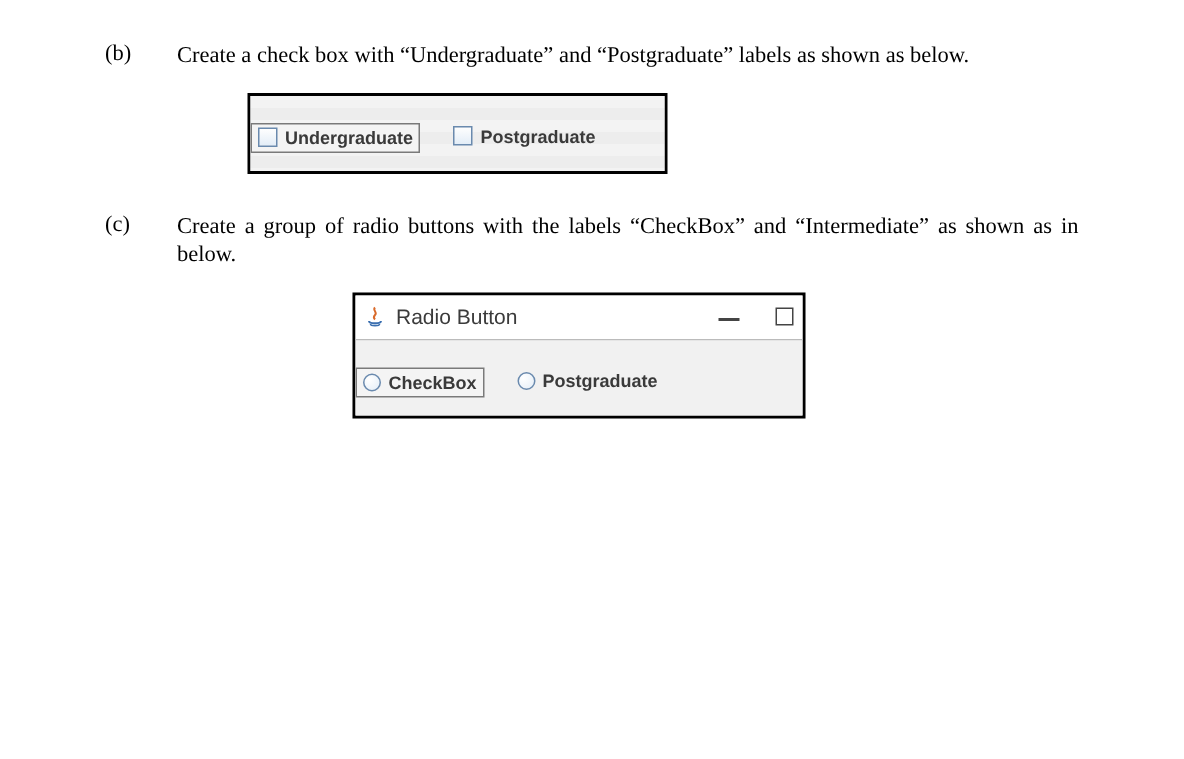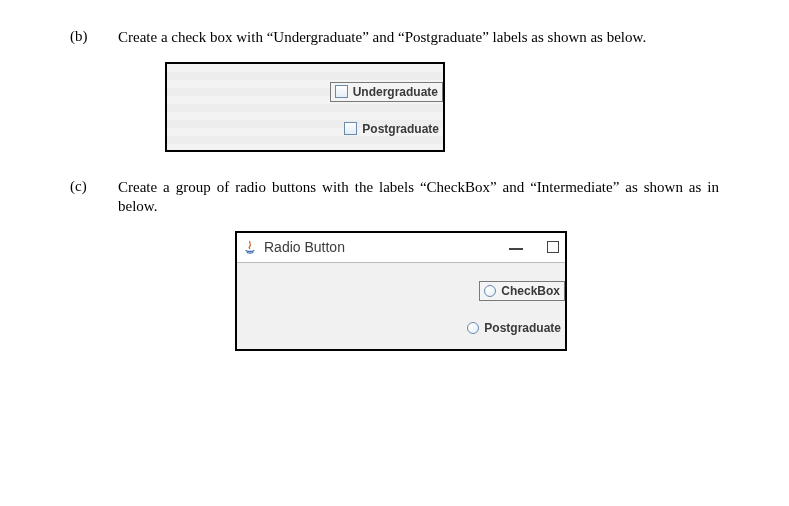--- a/index.html
+++ b/index.html
@@ -24,21 +24,21 @@
       flex: 1;
       text-align: justify;
       line-height: 1.3;
     }
     .window {
       border: 2px solid #000;
       margin: 0 auto 26px auto;
       background: #efefef;
     }
     .window-b { width: 280px; margin-left: 95px; }
-    .window-c { width: 332px; margin-left: 165px; margin-bottom: 0; }
+    .window-c { width: 302px; margin-left: 165px; margin-bottom: 0; }
     .titlebar {
       display: flex;
       align-items: center;
       height: 30px;
       padding: 0 6px 0 4px;
       background: #fff;
       border-bottom: 1px solid #bbb;
     }
     .java-icon {
       width: 18px; height: 18px;
@@ -55,22 +55,22 @@
     .min-icon {
       width: 14px; height: 2px; background: #444; position: relative; top: 2px;
     }
     .max-icon {
       width: 12px; height: 12px; border: 1.5px solid #444;
     }
     .window-body {
       padding: 18px 0 12px 0;
       background: #f1f1f1;
       display: flex;
-      flex-direction: column;
-      align-items: flex-end;
+      flex-direction: row;
+      align-items: flex-start;
       gap: 18px;
     }
     .window-body.body-b{
       background: repeating-linear-gradient(#f3f3f3, #f3f3f3 8px, #ededed 8px, #ededed 16px);
     }
     .ctrl {
       display: inline-flex;
       align-items: center;
       font-family: Tahoma, "Segoe UI", sans-serif;
       font-size: 12px;

